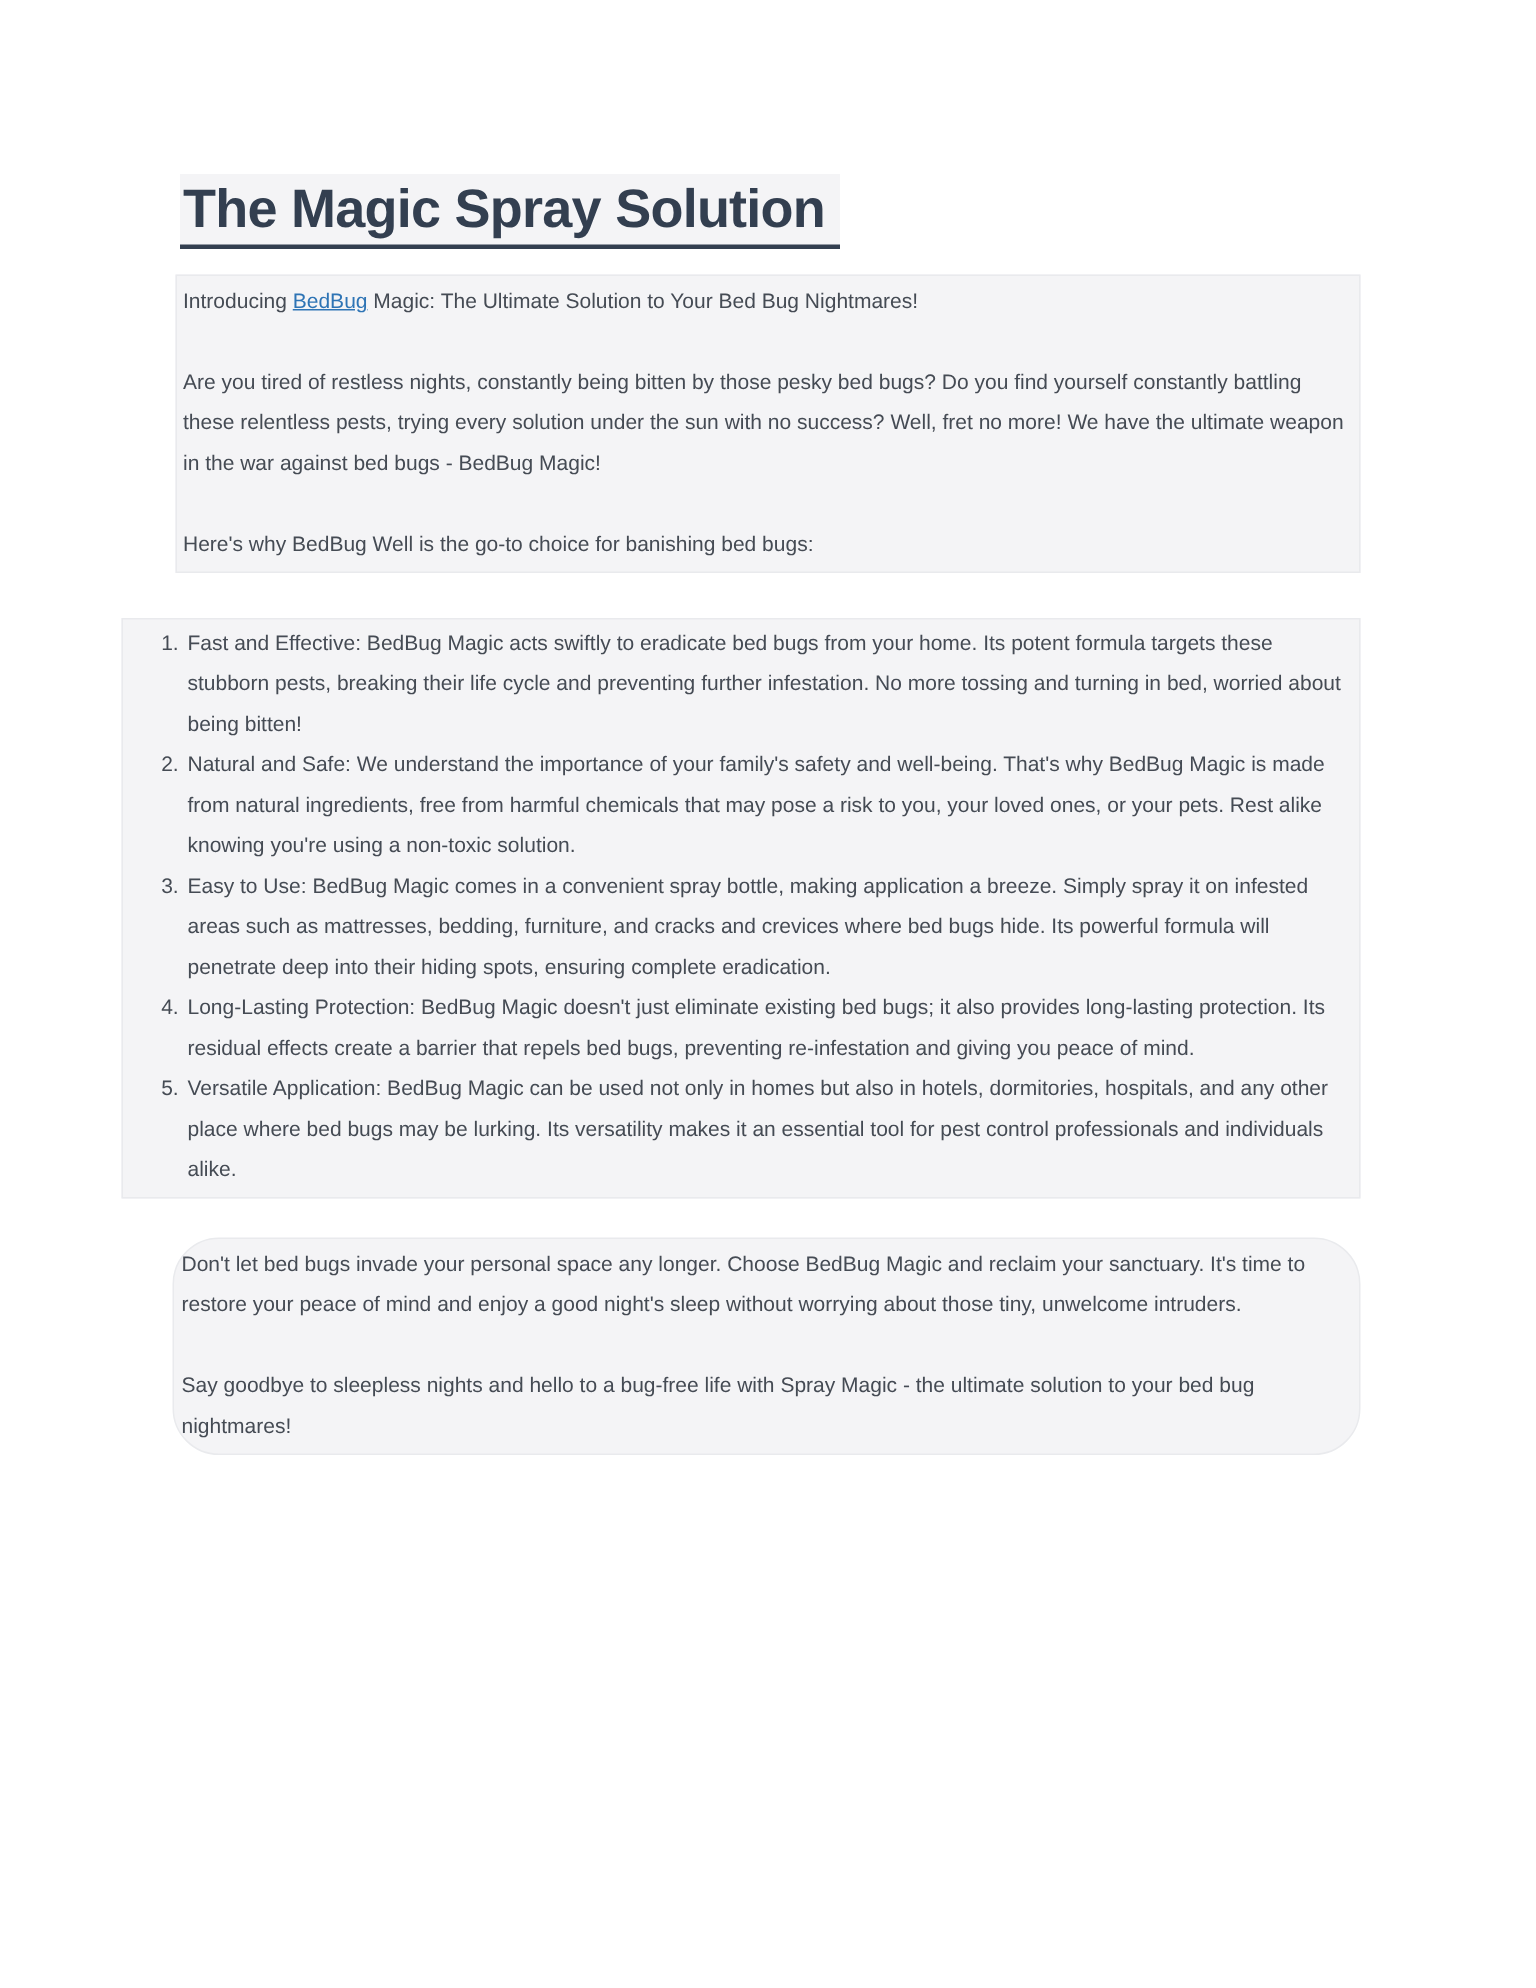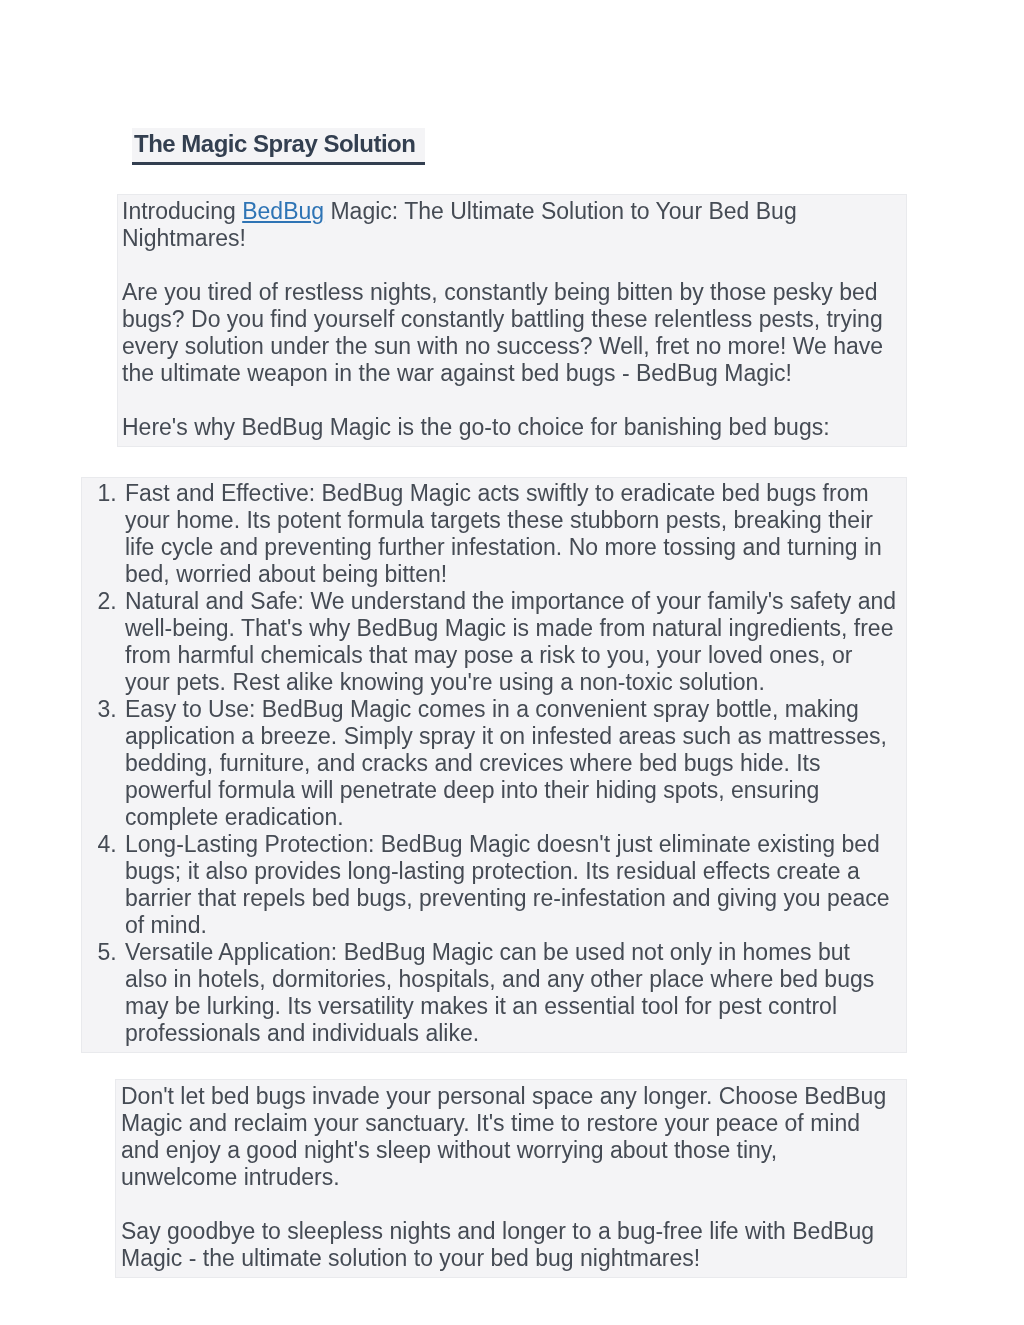--- a/index.html
+++ b/index.html
@@ -24,47 +24,48 @@
     position:relative;
     width:1024px;
     height:1325px;
     overflow:hidden;
   }
   .title-wrap{
     margin:116px 117px 0 120px;
   }
   h1.doc-title{
     display:inline-block;
-    margin:12px;
+    margin:0;
     padding:3px 10px 4px 2px;
-    font-size:24px;
+    font-size:36px;
     font-weight:bold;
     line-height:1.12;
     color:var(--title-text);
     background:var(--block-bg);
     border-bottom:3px solid var(--title-text);
     letter-spacing:-0.5px;
   }
   .text-block{
     background:var(--block-bg);
     border:1px solid var(--block-border);
-    font-size:23px;
+    font-size:14px;
     line-height:27px;
   }
   .block-intro{
     margin:17px 117px 0 117px;
     padding:3px 8px 5px 4px;
   }
   .block-list{
     margin:30px 117px 16px 81px;
     padding:2px 8px 5px 0;
   }
   .block-closing{
     margin:26px 117px 0 115px;
     padding:3px 8px 5px 5px;
+    border-radius:31px;
   }
   .text-block p{
     margin:0 0 27px 0;
   }
   .text-block p:last-child{
     margin-bottom:0;
   }
   a.doc-link{
     color:var(--link);
     text-decoration:underline;
@@ -87,36 +88,36 @@
 
 <div class="doc">
 
   <div class="title-wrap">
     <h1 class="doc-title">The Magic Spray Solution</h1>
   </div>
 
   <div class="text-block block-intro">
     <p><span>Introducing </span><a class="doc-link">BedBug</a><span> Magic: The Ultimate Solution to Your Bed Bug Nightmares!</span></p>
     <p>Are you tired of restless nights, constantly being bitten by those pesky bed bugs? Do you find yourself constantly battling these relentless pests, trying every solution under the sun with no success? Well, fret no more! We have the ultimate weapon in the war against bed bugs - BedBug Magic!</p>
-    <p>Here's why BedBug Magic is the go-to choice for banishing bed bugs:</p>
+    <p>Here's why BedBug Well is the go-to choice for banishing bed bugs:</p>
   </div>
 
   <div class="text-block block-list">
     <ol class="benefits">
 
         <li>Fast and Effective: BedBug Magic acts swiftly to eradicate bed bugs from your home. Its potent formula targets these stubborn pests, breaking their life cycle and preventing further infestation. No more tossing and turning in bed, worried about being bitten!</li>
 
         <li>Natural and Safe: We understand the importance of your family's safety and well-being. That's why BedBug Magic is made from natural ingredients, free from harmful chemicals that may pose a risk to you, your loved ones, or your pets. Rest alike knowing you're using a non-toxic solution.</li>
 
         <li>Easy to Use: BedBug Magic comes in a convenient spray bottle, making application a breeze. Simply spray it on infested areas such as mattresses, bedding, furniture, and cracks and crevices where bed bugs hide. Its powerful formula will penetrate deep into their hiding spots, ensuring complete eradication.</li>
 
         <li>Long-Lasting Protection: BedBug Magic doesn't just eliminate existing bed bugs; it also provides long-lasting protection. Its residual effects create a barrier that repels bed bugs, preventing re-infestation and giving you peace of mind.</li>
 
         <li>Versatile Application: BedBug Magic can be used not only in homes but also in hotels, dormitories, hospitals, and any other place where bed bugs may be lurking. Its versatility makes it an essential tool for pest control professionals and individuals alike.</li>
       </ol>
   </div>
 
   <div class="text-block block-closing">
     <p>Don't let bed bugs invade your personal space any longer. Choose BedBug Magic and reclaim your sanctuary. It's time to restore your peace of mind and enjoy a good night's sleep without worrying about those tiny, unwelcome intruders.</p>
-    <p>Say goodbye to sleepless nights and longer to a bug-free life with BedBug Magic - the ultimate solution to your bed bug nightmares!</p>
+    <p>Say goodbye to sleepless nights and hello to a bug-free life with Spray Magic - the ultimate solution to your bed bug nightmares!</p>
   </div>
 
 </div>
 
 </body></html>

